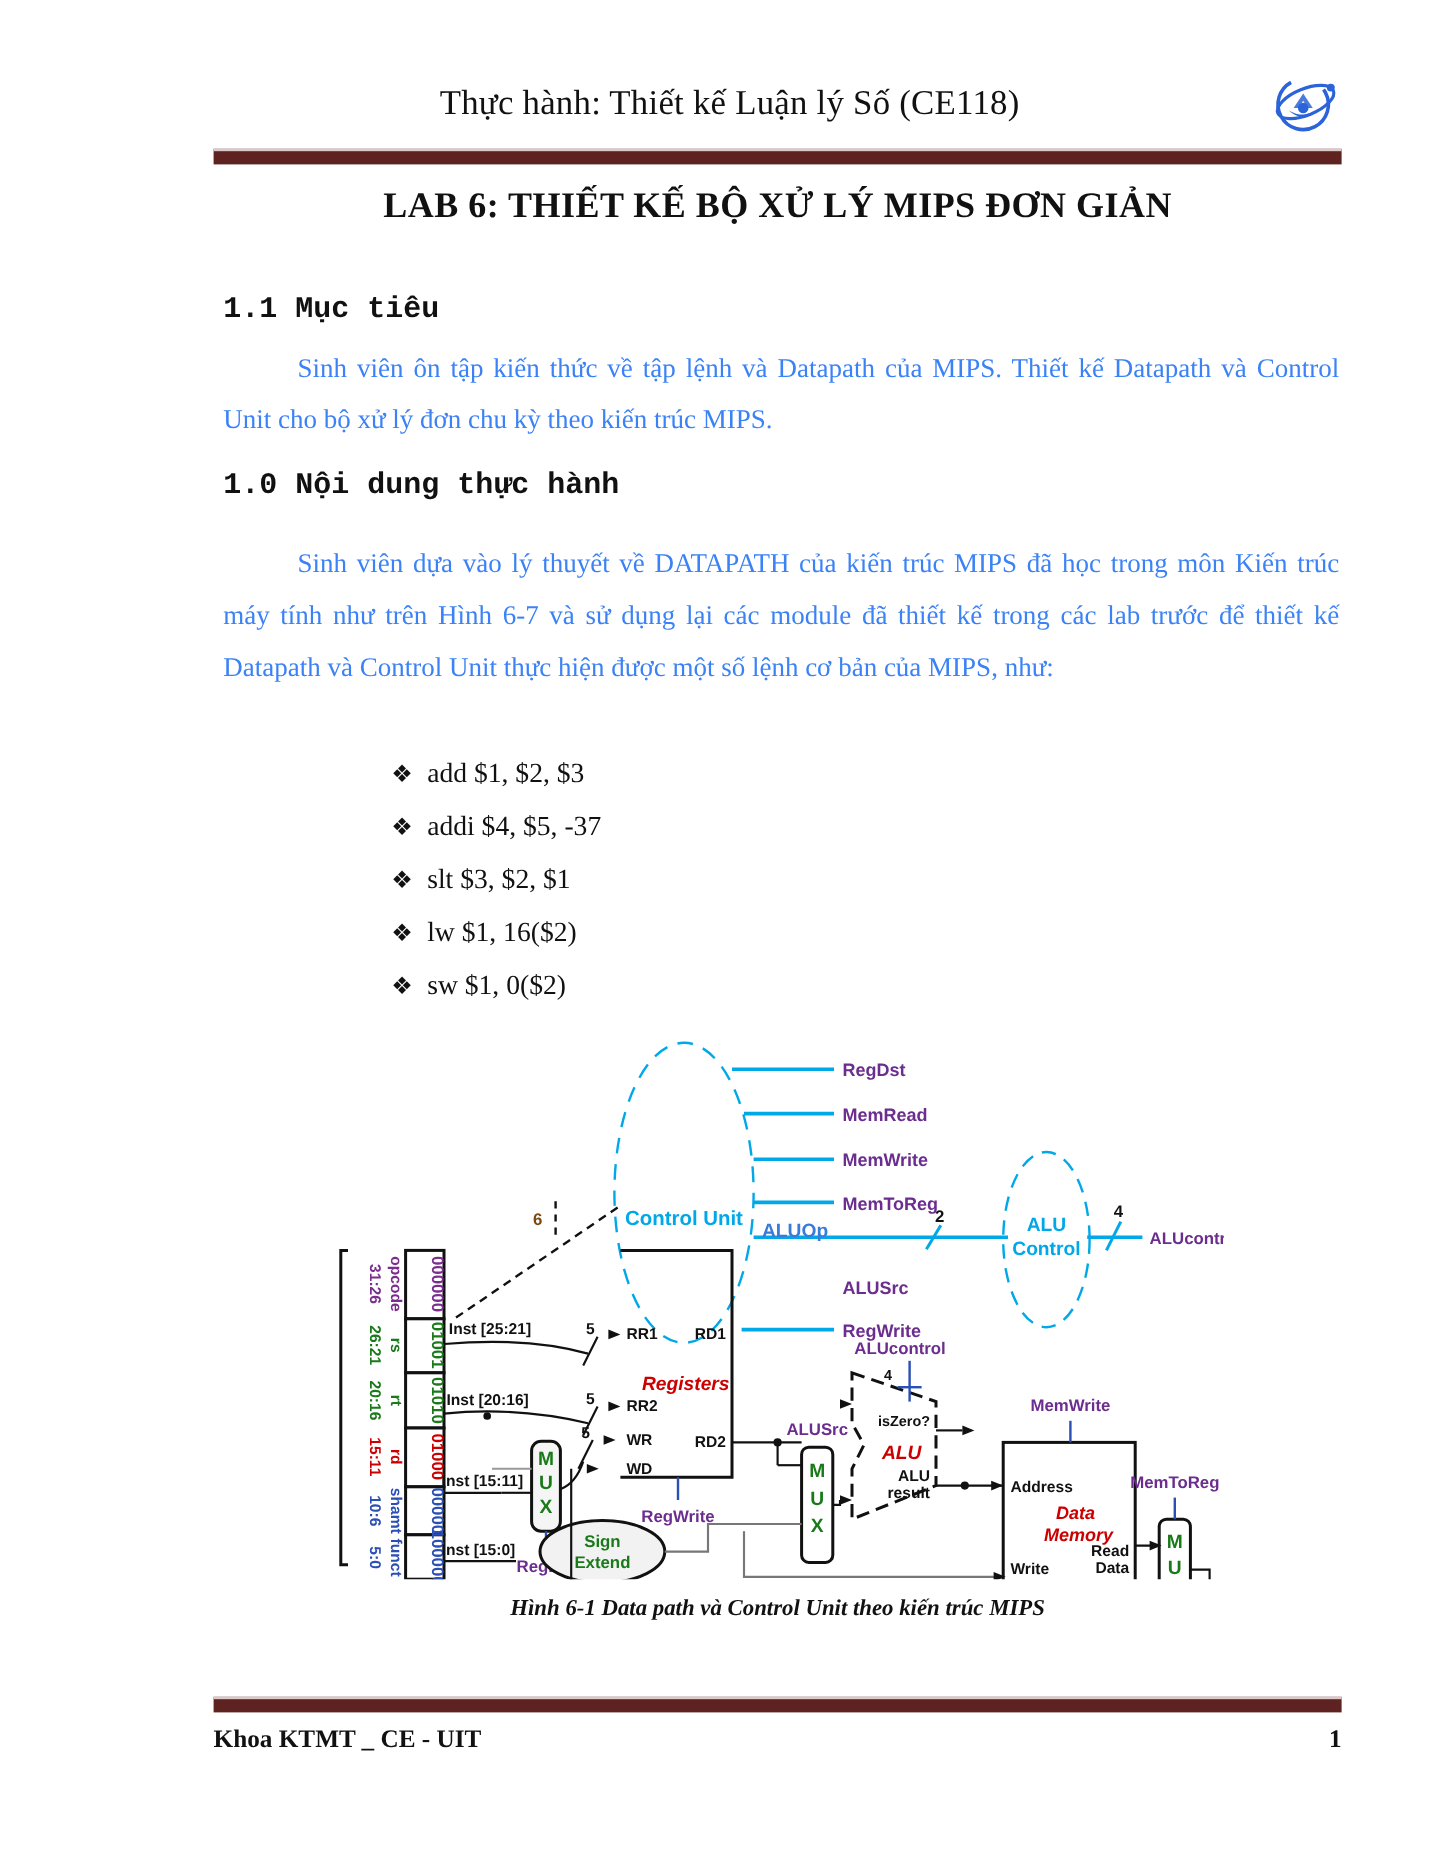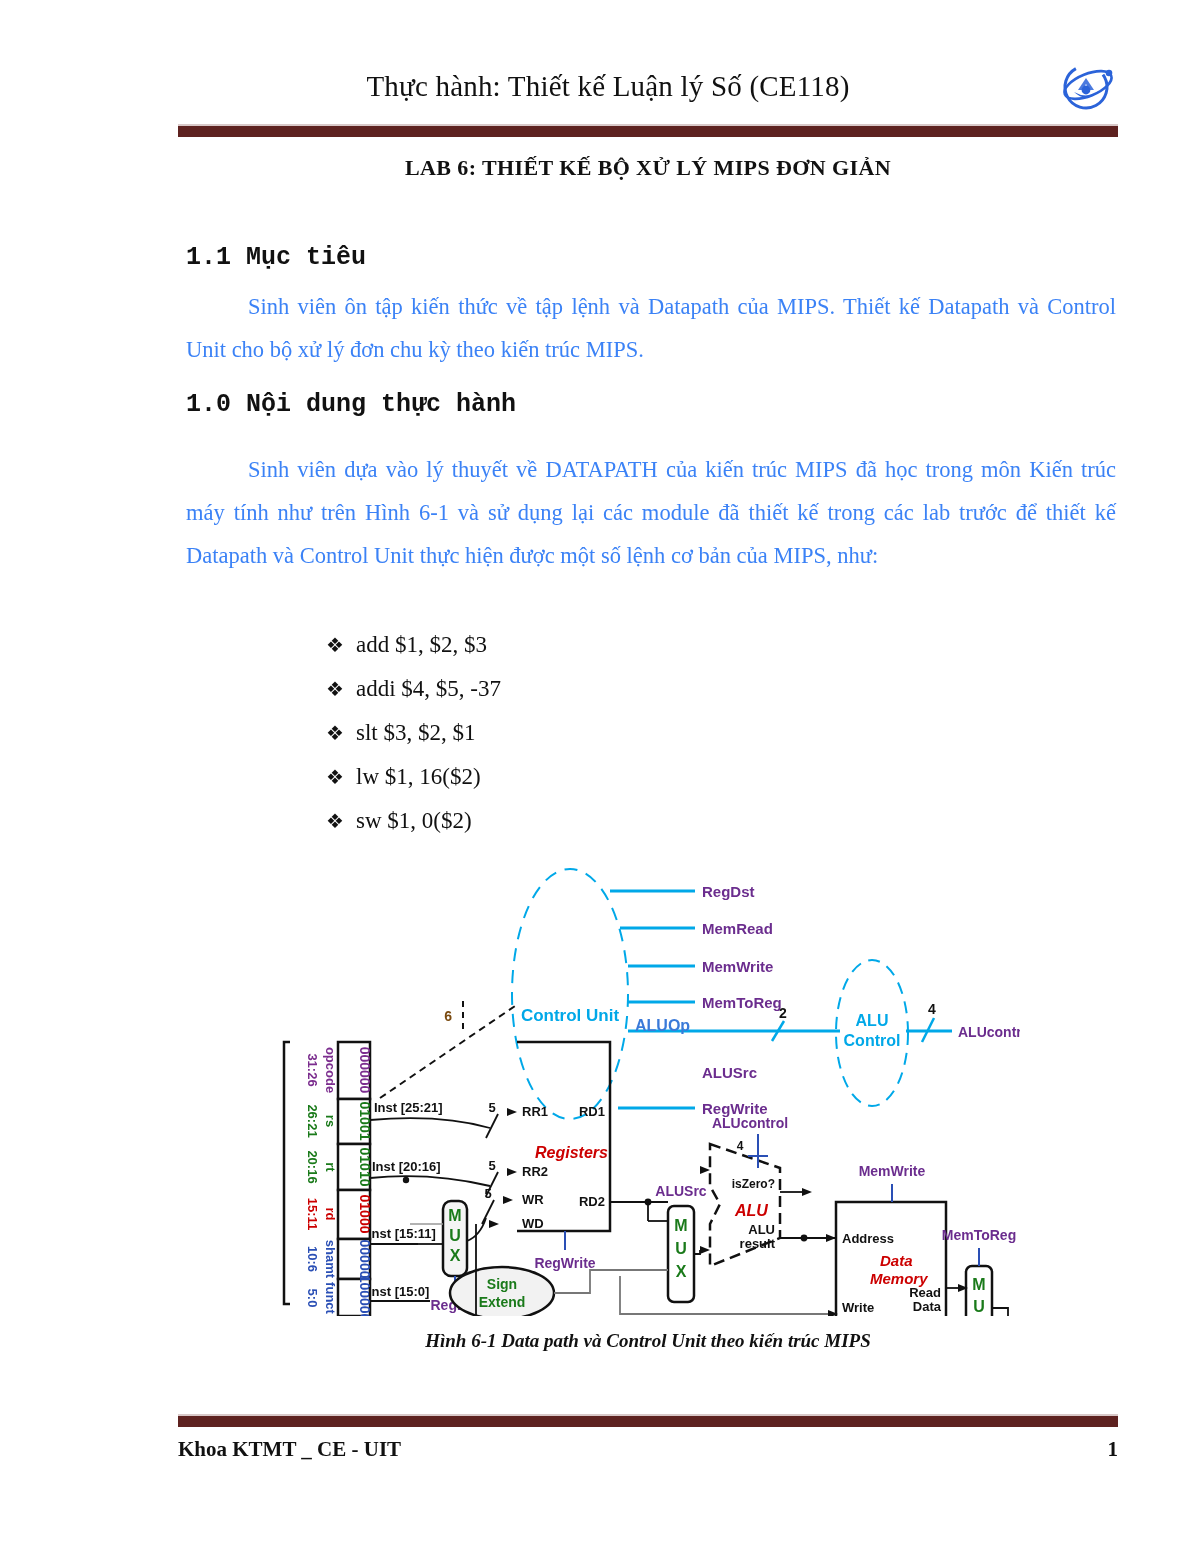--- a/index.html
+++ b/index.html
@@ -30,21 +30,21 @@
     position:absolute;left:130px;width:940px;height:11px;
     background:#5e2220;
     border-top:2px solid #d9c9c9;
   }
   .rule.top{top:124px;}
   .rule.bottom{top:1414px;}
 
   
   .doc-title{
     position:absolute;left:130px;top:155px;width:940px;
-    text-align:center;font-size:22px;font-weight:700;
+    text-align:center;font-size:30px;font-weight:700;
     letter-spacing:.4px;color:#111;
     font-family:"Liberation Serif", serif;
   }
 
   
   .sec{position:absolute;left:138px;width:932px;}
   .sec-head{
     font-size:25px;font-weight:700;color:#111;
     font-family:Liberation Mono, monospace;
     white-space:nowrap;
@@ -120,21 +120,21 @@
   <div class="doc-title">LAB 6: THIẾT KẾ BỘ XỬ LÝ MIPS ĐƠN GIẢN</div>
 
   <div class="sec sec-head" id="sec1">
     <span class="num">1.1</span><span>Mục tiêu</span>
   </div>
   <div class="para indent" id="sec1-body">Sinh viên ôn tập kiến thức về tập lệnh và Datapath của MIPS. Thiết kế Datapath và Control Unit cho bộ xử lý đơn chu kỳ theo kiến trúc MIPS.</div>
 
   <div class="sec sec-head" id="sec2">
     <span class="num">1.0</span><span>Nội dung thực hành</span>
   </div>
-  <div class="para indent" id="sec2-body">Sinh viên dựa vào lý thuyết về DATAPATH của kiến trúc MIPS đã học trong môn Kiến trúc máy tính như trên Hình 6-1 và sử dụng lại các module đã thiết kế trong các lab trước để thiết kế Datapath và Control Unit thực hiện được một số lệnh cơ bản của MIPS, như:</div>
+  <div class="para indent" id="sec2-body">Sinh viên dựa vào lý thuyết về DATAPATH của kiến trúc MIPS đã học trong môn Kiến trúc máy tính như trên Hình 6-7 và sử dụng lại các module đã thiết kế trong các lab trước để thiết kế Datapath và Control Unit thực hiện được một số lệnh cơ bản của MIPS, như:</div>
 
   <div class="bullets">
     <div class="bullet-row">
       <span class="bullet-glyph">❖</span>
       <span class="bullet-text">add $1, $2, $3</span>
     </div>
     <div class="bullet-row">
       <span class="bullet-glyph">❖</span>
       <span class="bullet-text">addi $4, $5, -37</span>
     </div>

